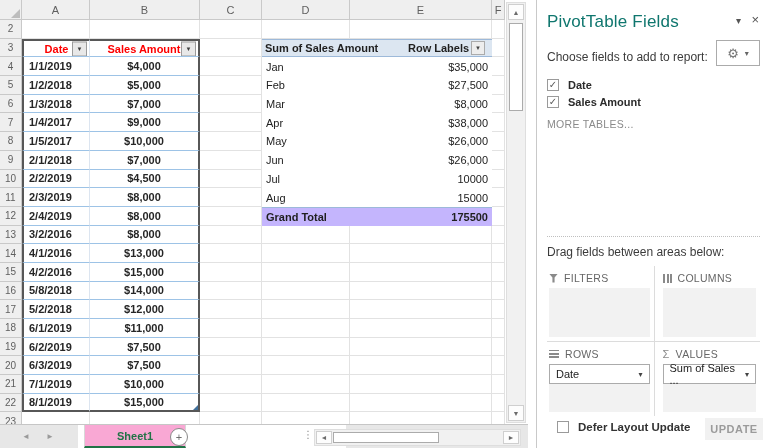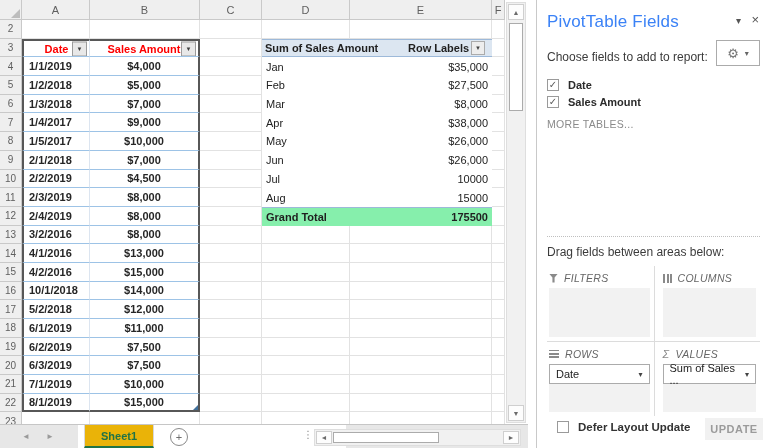--- a/index.html
+++ b/index.html
@@ -42,21 +42,21 @@
   
   .ph{background:#DCE6F1;font-weight:700;color:#1f1f1f;
       border-top:1px solid #9DB9D9;border-bottom:1px solid #9DB9D9;}
   .ph .hdr-label{padding-left:4px;}
   .eleft{padding-left:3px;}
   .sort-btn{position:absolute;right:7px;top:50%;transform:translateY(-50%);
       width:12px;height:12px;background:#EDEDED;border:1px solid #ABABAB;
       font-size:6px;color:#444;display:flex;align-items:center;justify-content:center;font-weight:400;}
   .pleft{padding-left:4px;}
   .num{justify-content:flex-end;padding-right:4px;}
-  .ptotal{background:#86efac;font-weight:700;border-top:1px solid #9DB9D9;color:#1f1f1f;}
+  .ptotal{background:#c4b5fd;font-weight:700;border-top:1px solid #9DB9D9;color:#1f1f1f;}
 
   
   .vscroll{position:absolute;left:506px;top:2px;width:20px;height:421px;background:#F1F1F1;
       border:1px solid #DEDEDE;box-sizing:border-box;}
   .sbtn{display:flex;align-items:center;justify-content:center;background:#FDFDFD;
       border:1px solid #CFCFCF;color:#6b6b6b;font-size:7px;box-sizing:border-box;}
   .vscroll .sbtn{position:absolute;left:1px;right:1px;height:16px;}
   .vscroll .sbtn:first-child{top:1px;}
   .vscroll .sd{bottom:1px;top:auto;}
   .vthumb{position:absolute;left:2px;right:2px;top:20px;height:88px;background:#fff;border:1px solid #ABABAB;box-sizing:border-box;}
@@ -66,32 +66,32 @@
   .hscroll .sr{right:1px;left:auto;}
   .hthumb{position:absolute;top:2px;bottom:2px;left:18px;width:106px;background:#fff;border:1px solid #ABABAB;box-sizing:border-box;}
 
   
   .tabbar{position:absolute;left:0;top:424px;width:528px;height:24px;background:#E7E7E7;
       border-top:1px solid #C6C6C6;box-sizing:border-box;}
   .nav{position:absolute;top:0;height:23px;display:flex;align-items:center;justify-content:center;
       width:20px;color:#9a9a9a;font-size:8px;}
   .nl{left:16px;}.nr{left:40px;}
   .tabs-zone{position:absolute;left:78px;top:0;width:268px;height:23px;background:#FFFFFF;}
-  .sheettab{position:absolute;left:6px;top:0;height:21px;padding:0 16px;display:flex;align-items:center;
-      background:#eab308;border-left:1px solid #D8D8D8;border-right:1px solid #D8D8D8;
+  .sheettab{position:absolute;left:6px;top:0;height:21px;padding:0 32px;display:flex;align-items:center;
+      background:#f9a8d4;border-left:1px solid #D8D8D8;border-right:1px solid #D8D8D8;
       border-bottom:2px solid #217346;color:#217346;font-size:11px;font-weight:700;}
   .addsheet{position:absolute;left:92px;top:3px;width:16px;height:16px;border-radius:50%;
       border:1px solid #898989;display:flex;align-items:center;justify-content:center;
       color:#6d6d6d;font-size:11px;background:#fff;}
   .dots{position:absolute;left:303px;top:4px;color:#8a8a8a;font-size:10px;}
 
   
   .panel{position:absolute;left:536px;top:0;width:232px;height:448px;background:#FFFFFF;
       border-left:1px solid #C9C9C9;box-sizing:border-box;}
-  .pp-title{position:absolute;left:10px;top:12px;font-size:17px;color:#3b82f6;letter-spacing:.2px;}
+  .pp-title{position:absolute;left:10px;top:12px;font-size:17px;color:#0f766e;letter-spacing:.2px;}
   .pp-collapse{position:absolute;right:27px;top:15px;color:#555;font-size:10px;}
   .pp-close{position:absolute;right:9px;top:12px;color:#555;font-size:13px;}
   .pp-choose{position:absolute;left:10px;top:50px;font-size:12px;color:#3b3b3b;}
   .pp-gear{position:absolute;right:8px;top:40px;width:44px;height:26px;border:1px solid #ABABAB;
       background:#fff;display:flex;align-items:center;justify-content:center;gap:6px;box-sizing:border-box;}
   .gear-g{font-size:13px;color:#767676;line-height:1;}
   .gear-a{font-size:8px;color:#666;}
   .pp-fields{position:absolute;left:10px;top:76px;right:8px;}
   .fld{display:flex;align-items:center;height:17px;}
   .cb{width:12px;height:12px;border:1px solid #9a9a9a;background:#fff;box-sizing:border-box;
@@ -99,21 +99,21 @@
   .ck{font-size:10px;color:#5a5a5a;line-height:1;}
   .fld-l{margin-left:9px;font-size:11px;font-weight:700;color:#2b2b2b;}
   .pp-more{position:absolute;left:10px;top:118px;font-size:10.5px;color:#8a8a8a;letter-spacing:.3px;}
   .pp-drag{position:absolute;left:10px;right:8px;top:236px;padding-top:8px;
       border-top:1px dotted #BFBFBF;font-size:12px;color:#3b3b3b;}
   .pp-areas{position:absolute;left:10px;right:8px;top:266px;height:150px;
       display:grid;grid-template-columns:1fr 1fr;grid-template-rows:1fr 1fr;}
   .quad{position:relative;box-sizing:border-box;padding:4px 4px 4px 2px;}
   .q-c,.q-v{border-left:1px solid #DCDCDC;padding-left:8px;}
   .q-r,.q-v{border-top:1px solid #DCDCDC;}
-  .qh{display:flex;align-items:center;gap:6px;height:16px;color:#666;font-size:10.5px;letter-spacing:.3px;font-style:italic;}
+  .qh{display:flex;align-items:center;gap:6px;height:16px;color:#666;font-size:10.5px;letter-spacing:.3px;}
   .icon-funnel{width:9px;height:9px;background:#8a8a8a;
       clip-path:polygon(0 0,100% 0,62% 45%,62% 100%,38% 100%,38% 45%);}
   .icon-cols{width:9px;height:9px;background:repeating-linear-gradient(90deg,#8a8a8a 0 2px,transparent 2px 3.5px);}
   .icon-rows{width:10px;height:8px;background:repeating-linear-gradient(0deg,#8a8a8a 0 2px,transparent 2px 3.5px);}
   .icon-sigma{font-size:11px;color:#8a8a8a;line-height:1;}
   .dz{position:absolute;left:2px;right:4px;top:22px;bottom:4px;background:#F2F2F2;}
   .q-c .dz,.q-v .dz{left:8px;}
   .pill{position:relative;height:20px;background:#fff;border:1px solid #ABABAB;box-sizing:border-box;
       display:flex;align-items:center;padding:0 6px;font-size:11px;color:#222;}
   .pill-a{margin-left:auto;font-size:8px;color:#444;}
@@ -356,21 +356,21 @@
             <div class="val">$15,000</div>
           </div>
           <div class="c col-C plain"></div>
           <div class="c col-D plain"></div>
           <div class="c col-E plain"></div>
           <div class="c col-F plain"></div>
         </div>
         <div class="grow">
           <div class="c rh rhdr">16</div>
           <div class="c col-A tbl tl aleft">
-            <div class="val">10/1/2018</div>
+            <div class="val">5/8/2018</div>
           </div>
           <div class="c col-B tbl tr bcenter">
             <div class="val">$14,000</div>
           </div>
           <div class="c col-C plain"></div>
           <div class="c col-D plain"></div>
           <div class="c col-E plain"></div>
           <div class="c col-F plain"></div>
         </div>
         <div class="grow">

